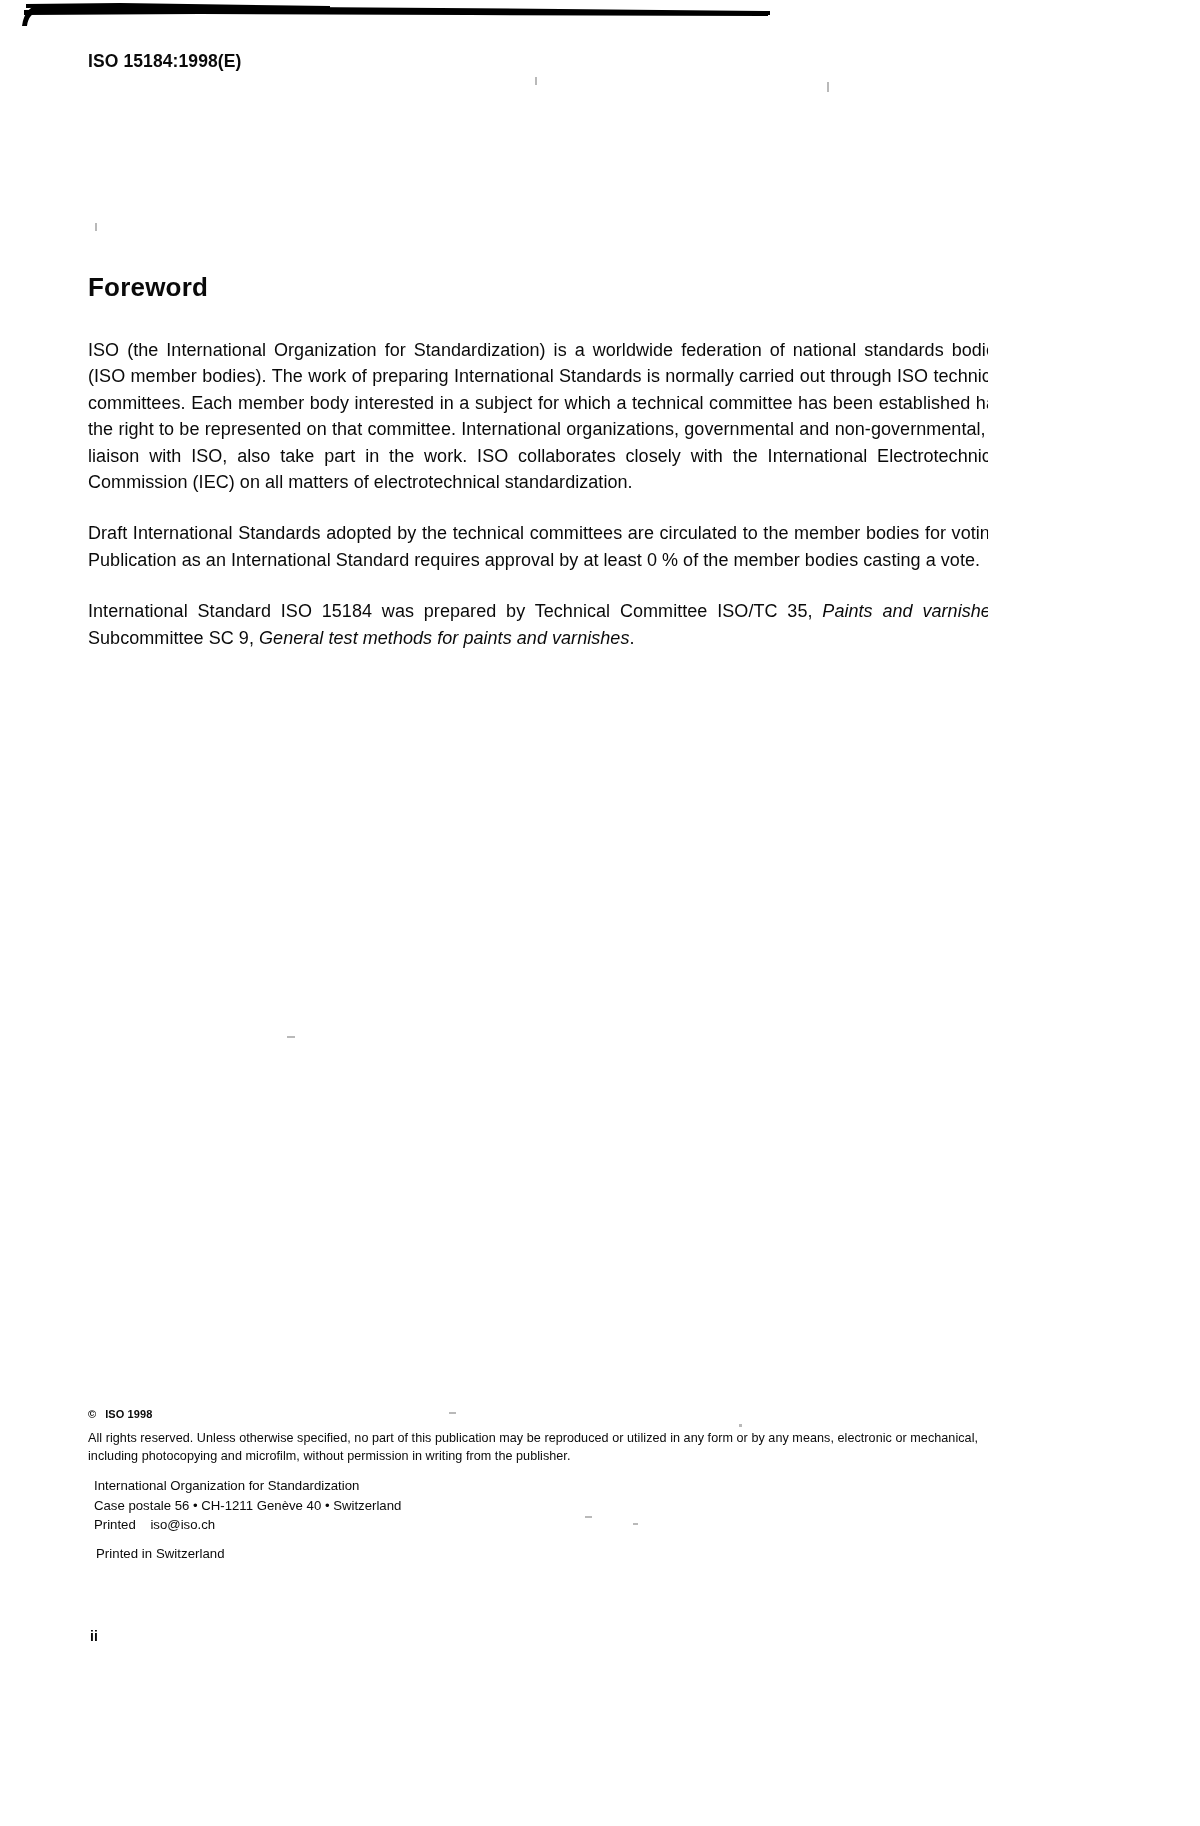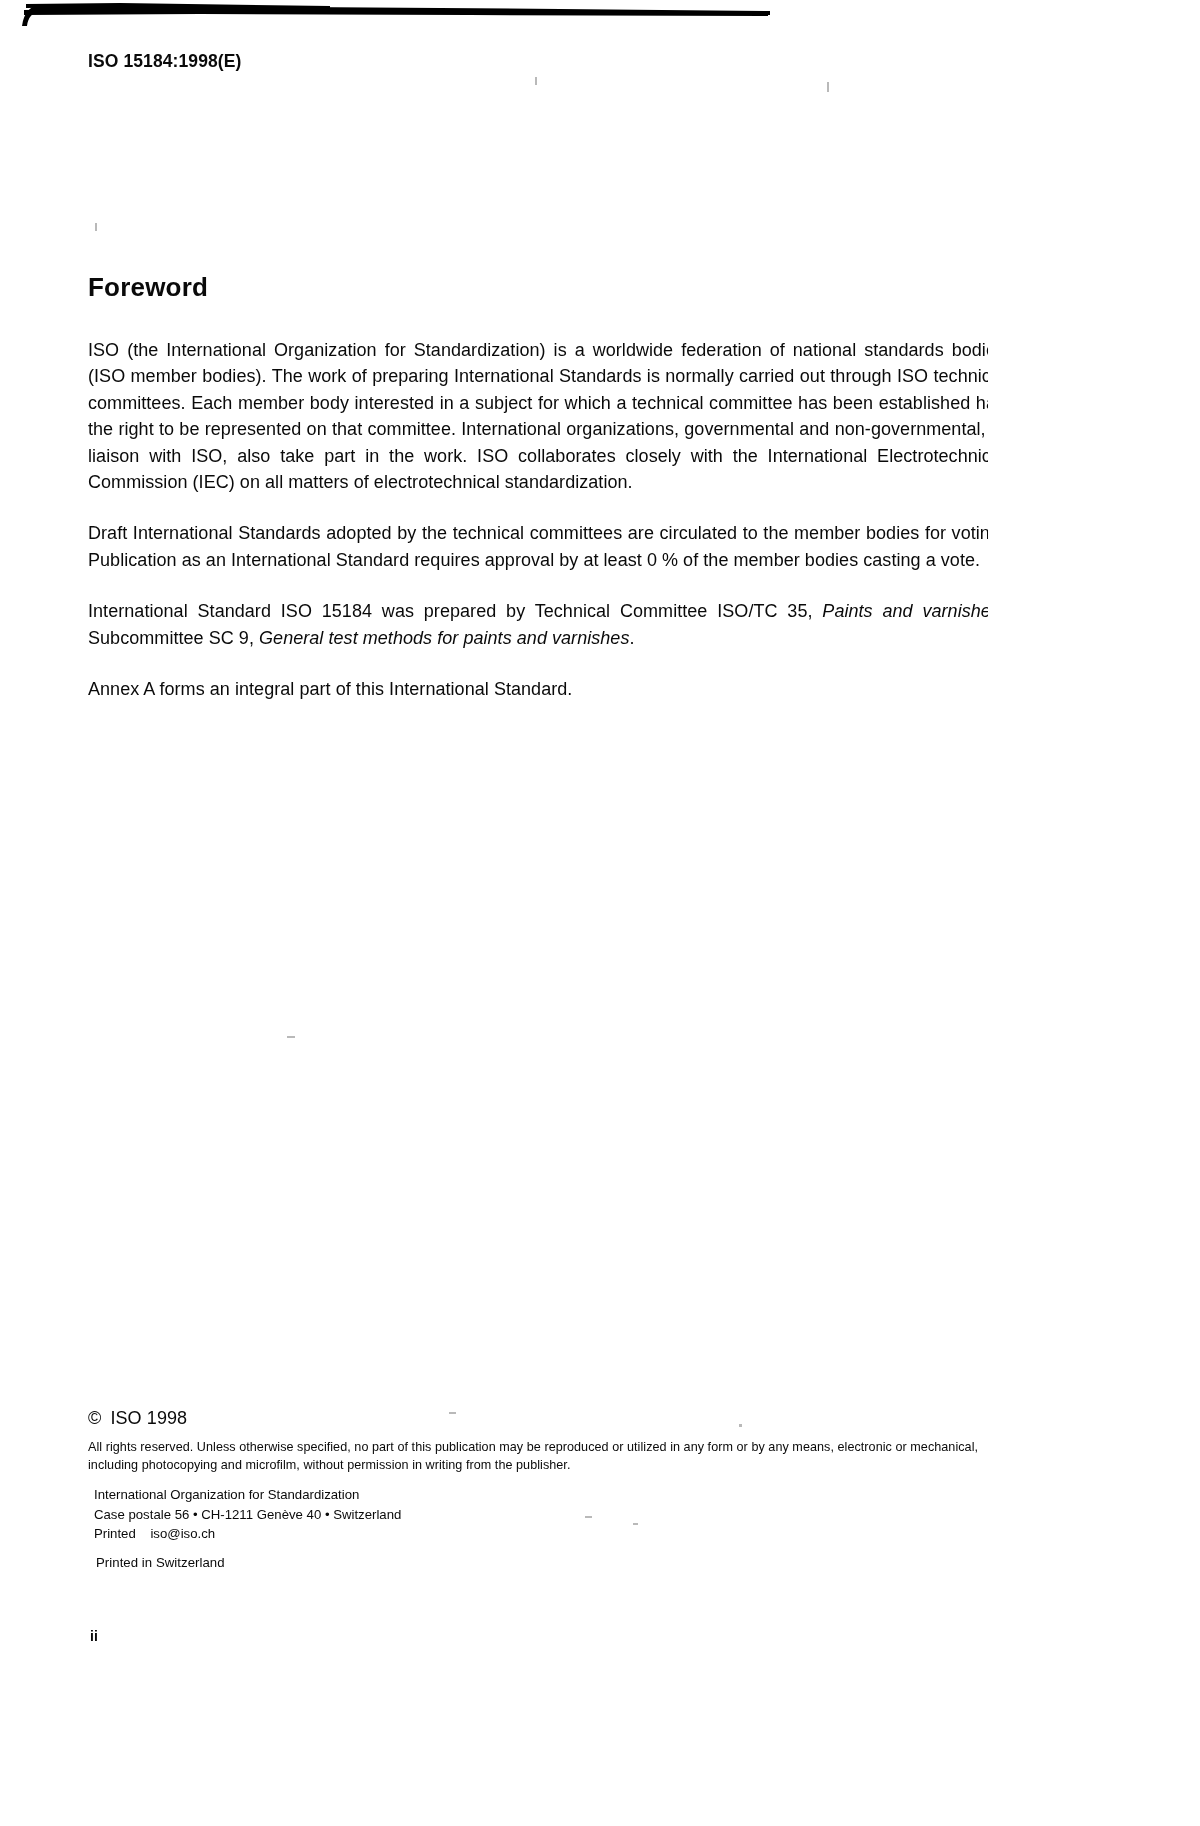--- a/index.html
+++ b/index.html
@@ -78,22 +78,22 @@
   }
 
   
   .colophon {
     position: absolute;
     left: 88px;
     top: 1408px;
     width: 920px;
   }
   .copyline {
-    font-size: 18px;
-    font-weight: normal;
+    font-size: 11px;
+    font-weight: bold;
     margin: 0 0 10px 0;
     letter-spacing: 0.1px;
   }
   .copyline .csym {
     margin-right: 9px;
   }
   .rights {
     font-size: 12.6px;
     line-height: 17.5px;
     margin: 0 0 11px 0;
@@ -148,21 +148,20 @@
   <div class="content">
 
     <h1 class="section-title">Foreword</h1>
 
     <p class="body-par">ISO (the International Organization for Standardization) is a worldwide federation of national standards bodies (ISO member bodies). The work of preparing International Standards is normally carried out through ISO technical committees. Each member body interested in a subject for which a technical committee has been established has the right to be represented on that committee. International organizations, governmental and non-governmental, in liaison with ISO, also take part in the work. ISO collaborates closely with the International Electrotechnical Commission (IEC) on all matters of electrotechnical standardization.</p>
 
     <p class="body-par">Draft International Standards adopted by the technical committees are circulated to the member bodies for voting. Publication as an International Standard requires approval by at least 0 % of the member bodies casting a vote.</p>
 
     <p class="body-par"><span>International Standard ISO 15184 was prepared by Technical Committee ISO/TC 35,</span> <span class="ital">Paints and varnishes</span><span>, Subcommittee SC 9,</span> <span class="ital">General test methods for paints and varnishes</span><span>.</span></p>
 
-    <p class="body-par no-justify">Annex A forms an integral part of this International Standard.</p>
 
   </div>
 
   <div class="colophon">
 
     <div class="copyline"><span class="csym">©</span><span>ISO 1998</span></div>
 
     <p class="rights">All rights reserved. Unless otherwise specified, no part of this publication may be reproduced or utilized in any form or by any means, electronic or mechanical, including photocopying and microfilm, without permission in writing from the publisher.</p>
 
     <div class="address">

